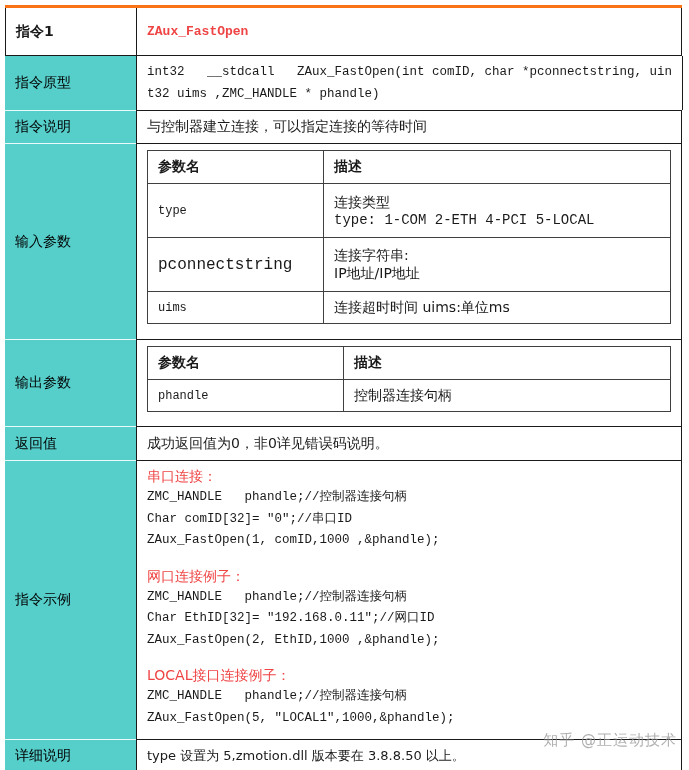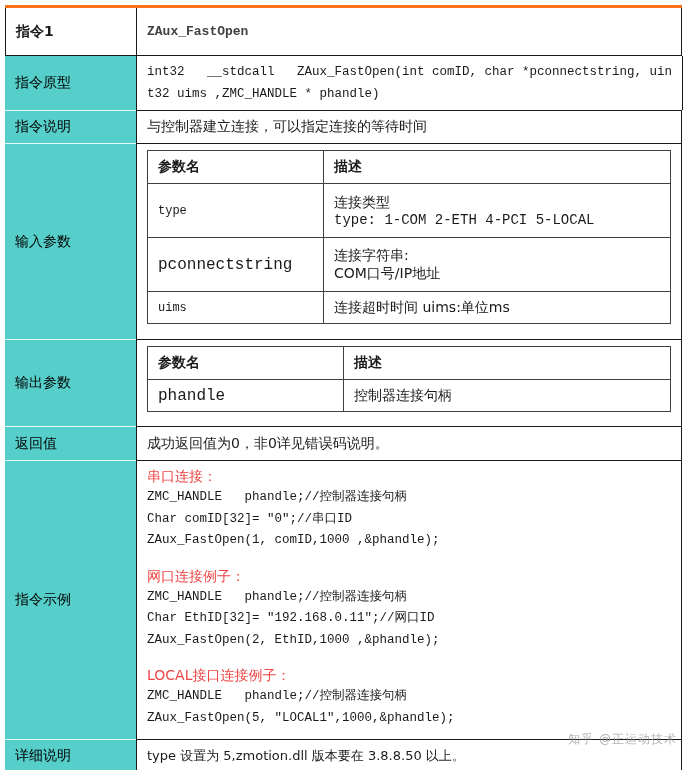--- a/index.html
+++ b/index.html
@@ -10,31 +10,31 @@
   .row { display: flex; border-bottom: 1px solid #1a1a1a; }
   .lab { width: 131px; flex: none; background: #56cfcb; color: #000000;
          font-size: 14px; display: flex; align-items: center; padding-left: 10px;
          box-sizing: border-box; border-bottom: 1px solid #e9fbfa; margin-bottom: -1px; }
   .val { flex: 1; border-left: 1px solid #1a1a1a; border-right: 1px solid #1a1a1a;
          padding: 0 10px; box-sizing: border-box; font-size: 14px;
          display: flex; flex-direction: column; justify-content: center; }
   .row.head { border-top: 3px solid #f97316; height: 47px; }
   .row.head .lab { background: #ffffff; color: #1a1a1a; font-weight: bold;
                    border-left: 1px solid #1a1a1a; border-bottom: none; margin-bottom: 0; }
-  .row.head .val { font-weight: bold; font-size: 13px; color: #404040; }
+  .row.head .val { font-weight: bold; font-size: 13px; color: #ef4444; }
   .code { font-size: 12.5px; line-height: 22px; }
   .inner { border-collapse: collapse; width: 100%; font-size: 14px; }
   .inner th, .inner td { border: 1px solid #404040; text-align: left; padding: 0 10px;
                          vertical-align: middle; }
   .inner th { font-weight: bold; height: 32px; }
   .inner td .l2 { font-size: 14px; }
   .ex-title { color: #ef4444; font-size: 14px; line-height: 22px; }
   .ex-line { font-size: 12.5px; line-height: 21.5px; }
   .gap { height: 13px; }
-  .watermark { position: absolute; right: 12px; top: 731px; font-size: 12px;
+  .watermark { position: absolute; right: 12px; top: 731px; font-size: 15px;
                color: rgba(150,150,150,0.75); letter-spacing: 1px; }
 </style>
 </head>
 <body>
 
 <div class="outer">
 
   <div class="row head">
     <div class="lab">指令1</div>
     <div class="val mono">ZAux_FastOpen</div>
@@ -66,21 +66,21 @@
           <td class="mono" style="font-size:12px">type</td>
           <td>
             <div>连接类型</div>
             <div class="mono l2">type: 1-COM 2-ETH 4-PCI 5-LOCAL</div>
           </td>
         </tr>
         <tr style="height:54px">
           <td class="mono" style="font-size:16px">pconnectstring</td>
           <td>
             <div>连接字符串:</div>
-            <div class="l2">COM口号/IP地址</div>
+            <div class="l2">IP地址/IP地址</div>
           </td>
         </tr>
         <tr style="height:32px">
           <td class="mono" style="font-size:12px">uims</td>
           <td>连接超时时间 uims:单位ms</td>
         </tr>
       </tbody>
         </table>
     </div>
   </div>
@@ -88,21 +88,21 @@
   <div class="row" style="height:86px">
     <div class="lab">输出参数</div>
     <div class="val" style="justify-content:flex-start; padding-top:6px;">
       <table class="inner">
         <tbody>
             <tr>
           <th style="width:175px">参数名</th>
           <th>描述</th>
         </tr>
         <tr style="height:32px">
-          <td class="mono" style="font-size:16px">phandle</td>
+          <td class="mono" style="font-size:12px">phandle</td>
           <td>控制器连接句柄</td>
         </tr>
       </tbody>
         </table>
     </div>
   </div>
 
   <div class="row" style="height:33px">
     <div class="lab">返回值</div>
     <div class="val">成功返回值为0，非0详见错误码说明。</div>

